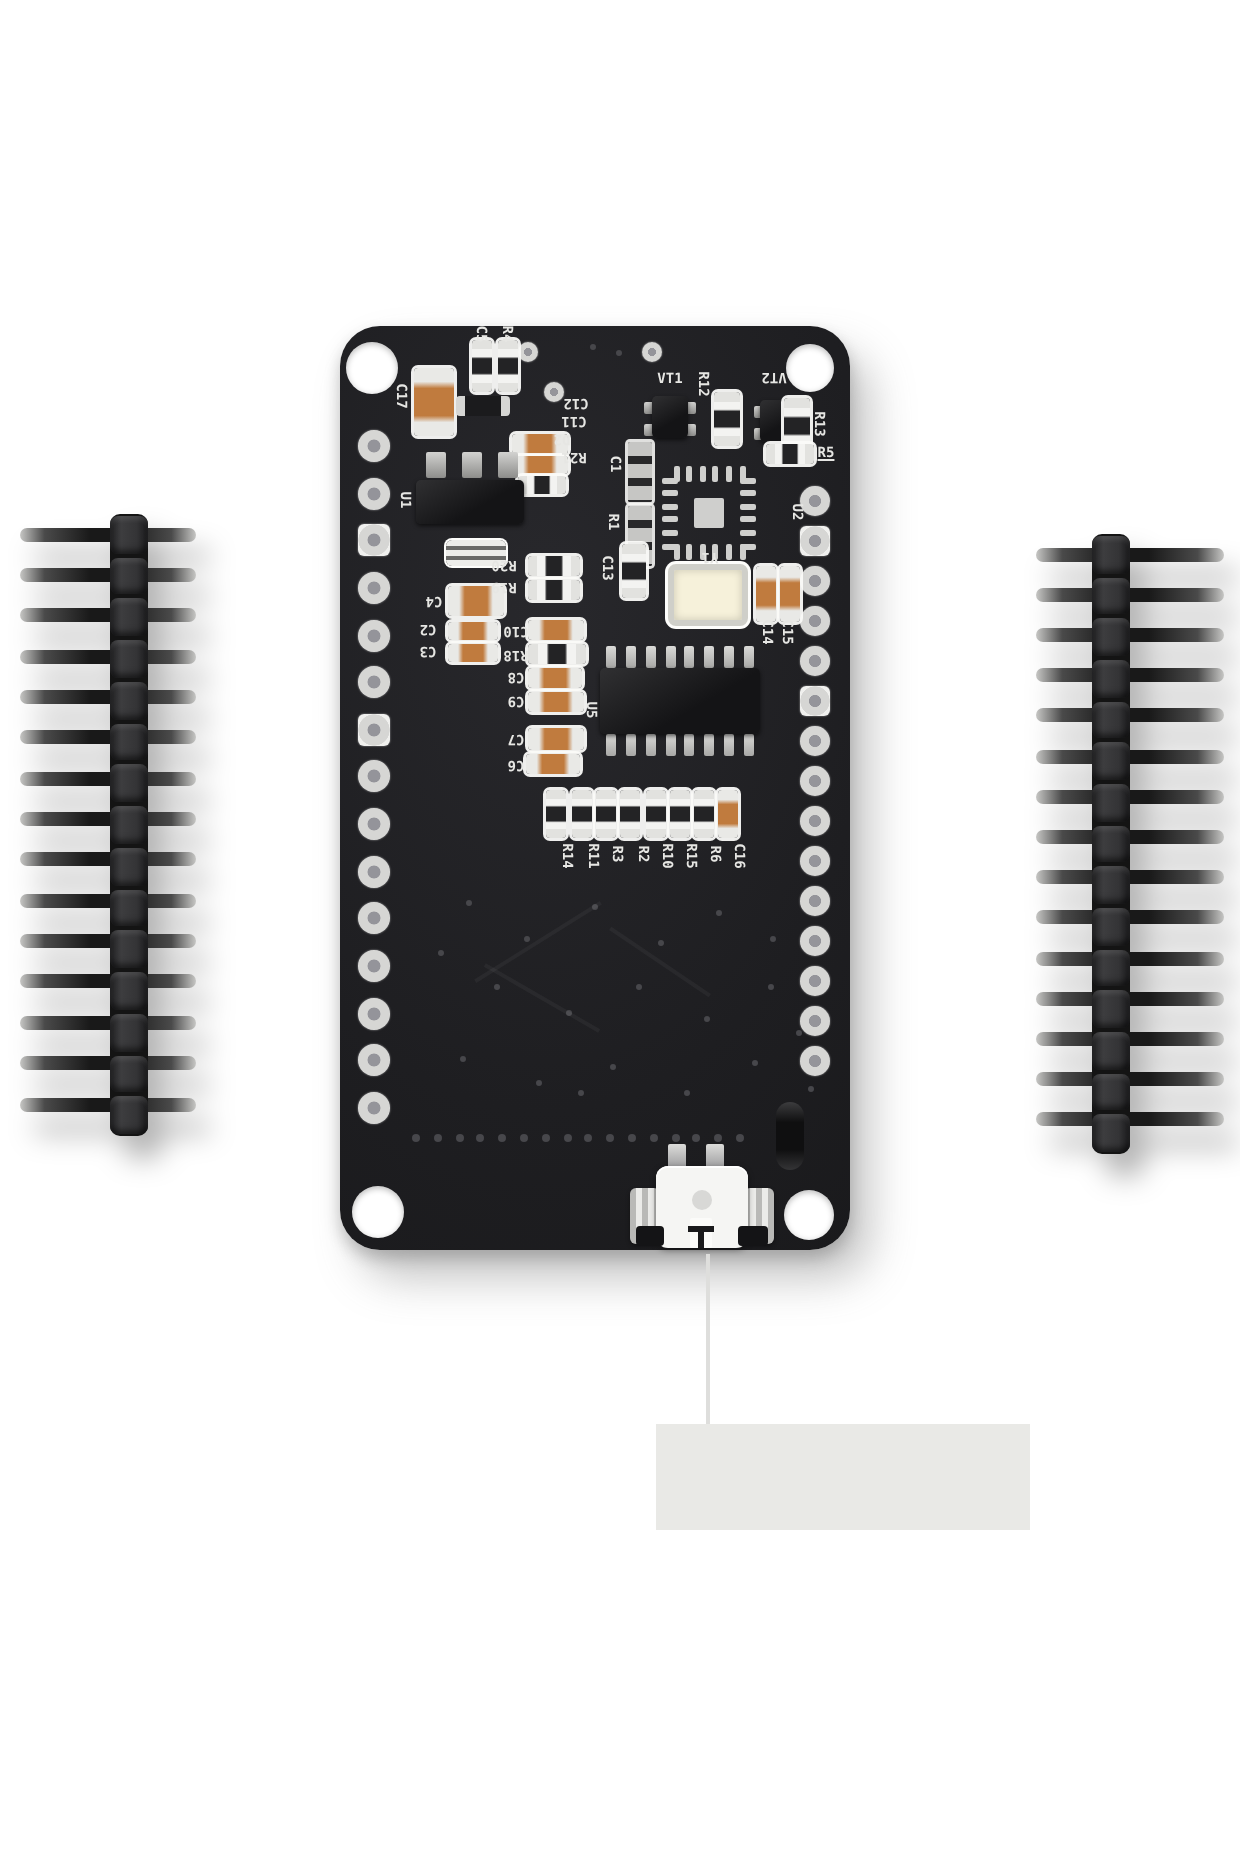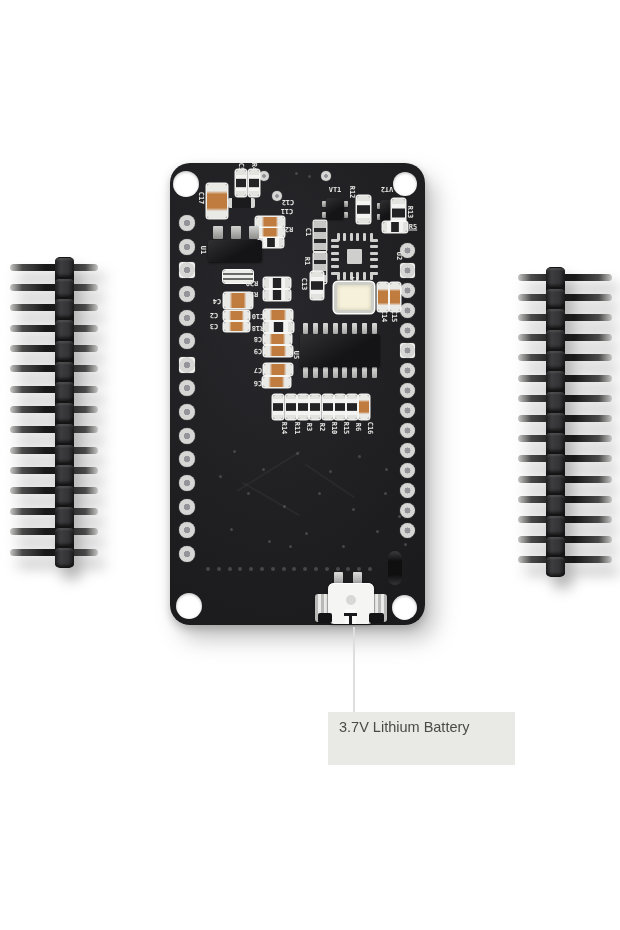--- a/index.html
+++ b/index.html
@@ -371,15 +371,14 @@
       <div class="hseg" style="left: 28px; top: 191px; height: 18.6667px; width: 19px;"></div>
       <div class="hseg" style="left: 28px; top: 211.667px; height: 18.6667px; width: 19px;"></div>
       <div class="hseg" style="left: 28px; top: 232.333px; height: 18.6667px; width: 19px;"></div>
       <div class="hseg" style="left: 28px; top: 253px; height: 18.6667px; width: 19px;"></div>
       <div class="hseg" style="left: 28px; top: 273.667px; height: 18.6667px; width: 19px;"></div>
       <div class="hseg" style="left: 28px; top: 294.333px; height: 18.6667px; width: 19px;"></div>
     </div>
 
   <div id="leader" class="leader" style="left: 353px; top: 627px; height: 86px;"></div>
   <div id="ann-box" class="ann-box" style="left: 328px; top: 712px; width: 187px; height: 53px;">
-    <div>3.7V Lithium Battery</div>
   </div>
 </div>
 
 </body></html>

